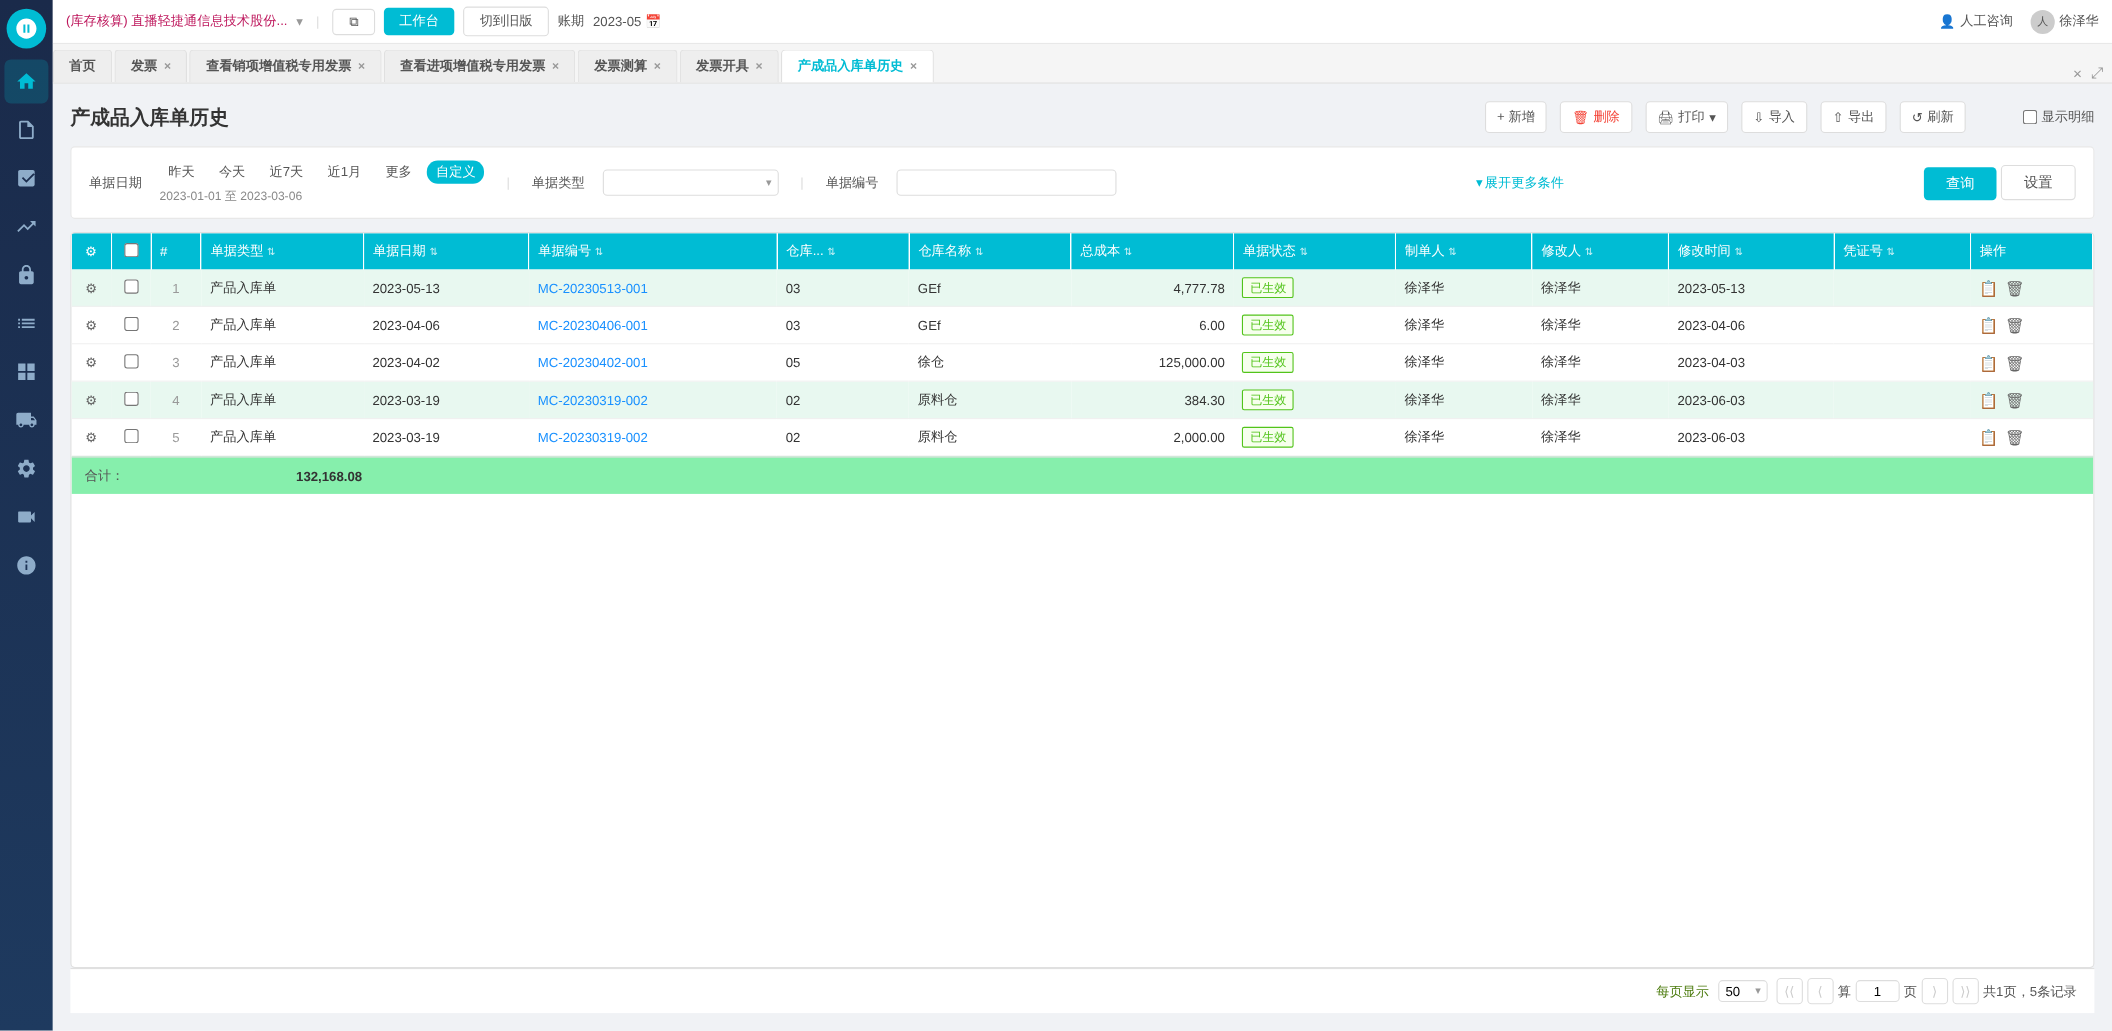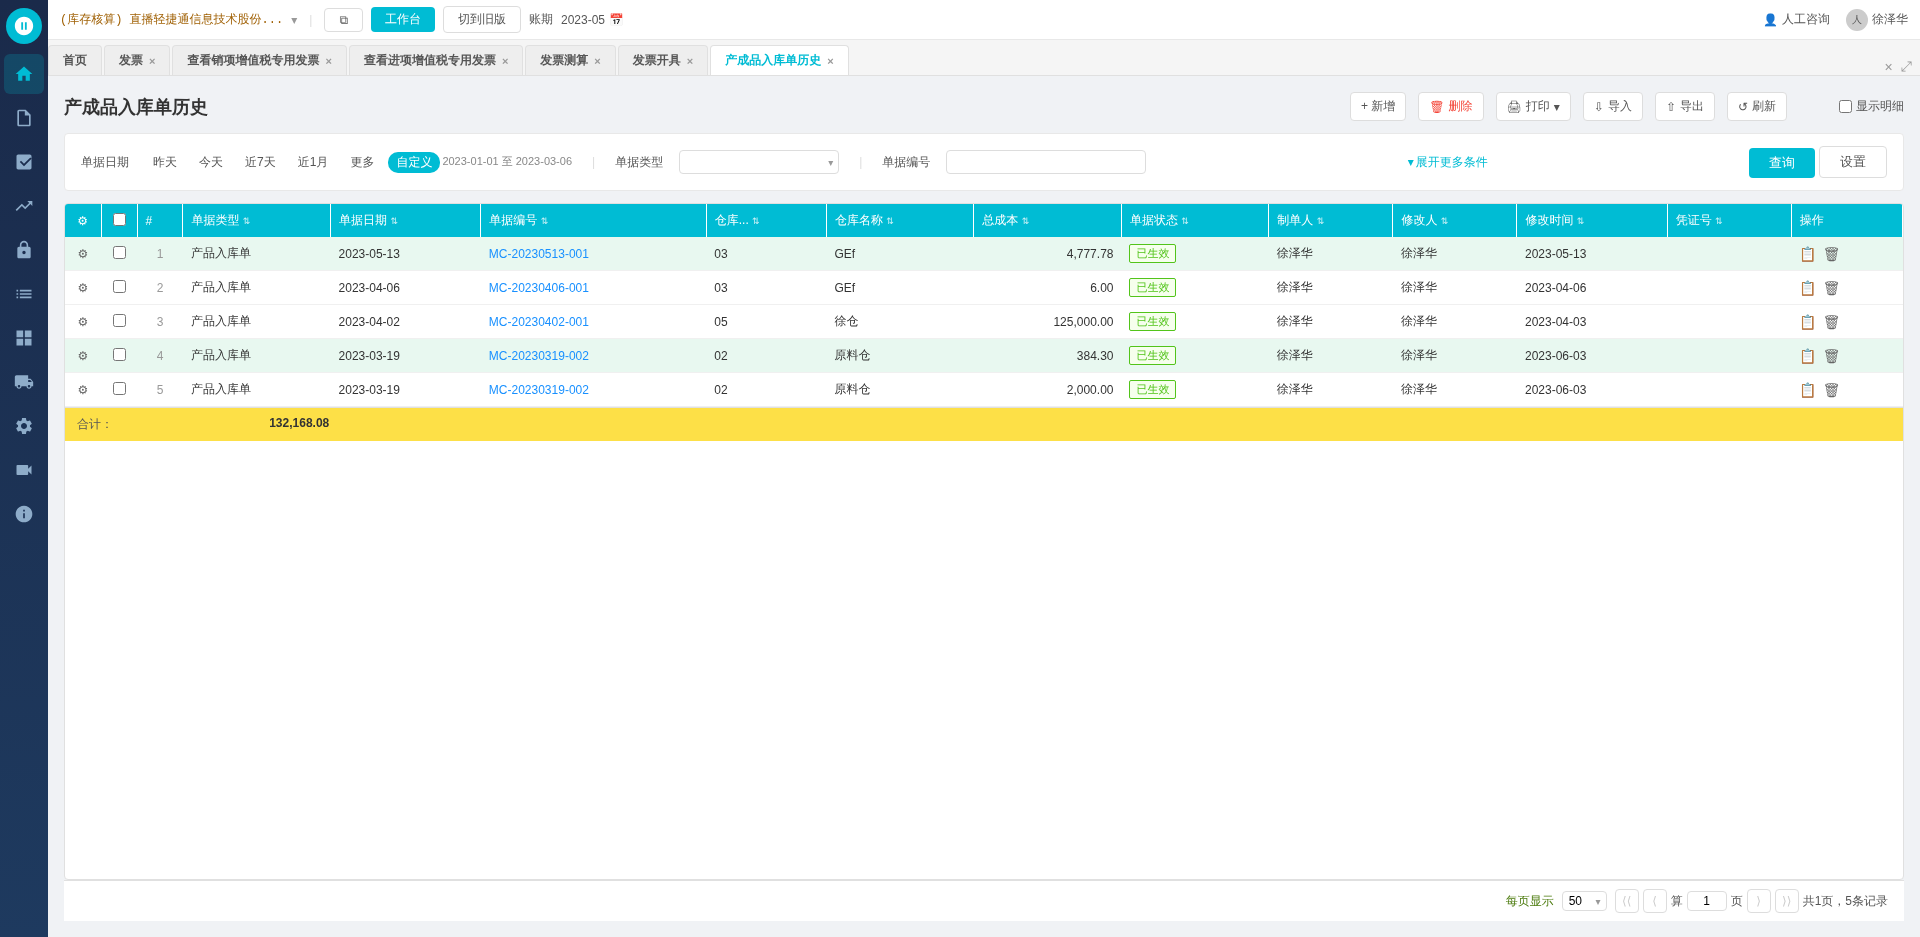--- a/index.html
+++ b/index.html
@@ -11,21 +11,21 @@
     .sidebar-logo svg { width: 22px; height: 22px; fill: white; }
     .sidebar-item { width: 40px; height: 40px; display: flex; align-items: center; justify-content: center; color: #8eacc9; cursor: pointer; border-radius: 6px; margin: 2px 0; }
     .sidebar-item:hover, .sidebar-item.active { background: rgba(0,188,212,0.2); color: #00bcd4; }
     .sidebar-item svg { width: 20px; height: 20px; }
 
     
     .main { flex: 1; display: flex; flex-direction: column; overflow: hidden; background: #f0f2f5; }
 
     
     .topbar { height: 40px; background: white; display: flex; align-items: center; padding: 0 12px; border-bottom: 1px solid #e8e8e8; flex-shrink: 0; gap: 8px; }
-    .topbar-company { font-size: 12px; color: #a16207; display: flex; align-items: center; gap: 4px; max-width: 260px; white-space: nowrap; overflow: hidden; text-overflow: ellipsis; font-family: Liberation Mono, monospace; }
+    .topbar-company { font-size: 12px; color: #be185d; display: flex; align-items: center; gap: 4px; max-width: 260px; white-space: nowrap; overflow: hidden; text-overflow: ellipsis; }
     .topbar-btn { padding: 4px 14px; border-radius: 4px; border: none; cursor: pointer; font-size: 12px; }
     .btn-workbench { background: #00bcd4; color: white; }
     .btn-period { background: white; border: 1px solid #ddd; color: #555; }
     .topbar-period { font-size: 12px; color: #555; display: flex; align-items: center; gap: 4px; }
     .topbar-right { margin-left: auto; display: flex; align-items: center; gap: 16px; color: #555; font-size: 12px; }
     .topbar-right .user { display: flex; align-items: center; gap: 4px; cursor: pointer; }
 
     
     .tabs-bar { height: 36px; background: #f5f5f5; display: flex; align-items: flex-end; border-bottom: 1px solid #e0e0e0; flex-shrink: 0; overflow-x: auto; }
     .tab-item { padding: 6px 14px; font-size: 12px; color: #555; cursor: pointer; border: 1px solid #e0e0e0; border-bottom: none; background: #eee; margin-right: 2px; border-radius: 4px 4px 0 0; display: flex; align-items: center; gap: 6px; white-space: nowrap; height: 30px; font-weight: bold; }
@@ -71,21 +71,21 @@
     .th-settings { width: 36px; text-align: center; }
     .th-check { width: 36px; text-align: center; }
     .row-num { color: #999; text-align: center; }
     .link-text { color: #1890ff; cursor: pointer; text-decoration: none; }
     .status-badge { display: inline-block; padding: 1px 6px; border-radius: 2px; font-size: 11px; border: 1px solid; }
     .status-active { color: #52c41a; border-color: #52c41a; background: #f6ffed; }
     .action-cell { display: flex; gap: 6px; align-items: center; }
     .action-icon { cursor: pointer; color: #666; font-size: 14px; }
 
     
-    .table-footer { background: #fde047; border-top: 1px solid #e0e0e0; padding: 8px 12px; display: flex; align-items: flex-start; }
+    .table-footer { background: #86efac; border-top: 1px solid #e0e0e0; padding: 8px 12px; display: flex; align-items: center; }
     .footer-total-label { color: #555; }
     .footer-total-value { color: #333; font-weight: bold; }
 
     
     .pagination { background: white; border-top: 1px solid #e0e0e0; padding: 8px 16px; display: flex; align-items: center; justify-content: flex-end; gap: 8px; }
     .page-size-label { color: #4d7c0f; }
     .page-size-select { border: 1px solid #ddd; border-radius: 4px; padding: 2px 16px 2px 6px; font-size: 12px; appearance: none; cursor: pointer; background: white; }
     .page-nav { display: flex; align-items: center; gap: 4px; }
     .page-nav-btn { width: 24px; height: 24px; display: flex; align-items: center; justify-content: center; border: 1px solid #ddd; border-radius: 4px; cursor: pointer; color: #555; background: white; }
     .page-nav-btn.disabled { color: #ccc; cursor: not-allowed; }
@@ -255,21 +255,21 @@
         <label class="check-label">
           <input type="checkbox" style="">
           <span>显示明细</span>
         </label>
       </div>
     </div>
 
     <div class="filter-area">
       <div class="filter-row">
         <span class="filter-label">单据日期</span>
-        <div style="display:flex;gap:2px;">
+        <div style="display:flex;flex-direction:column;gap:2px;">
           <div class="date-shortcuts">
             <span class="date-shortcut">昨天</span>
             <span class="date-shortcut">今天</span>
             <span class="date-shortcut">近7天</span>
             <span class="date-shortcut">近1月</span>
             <span class="date-shortcut">更多</span>
             <span class="date-shortcut custom">自定义</span>
           </div>
           <div class="date-range">2023-01-01 至 2023-03-06</div>
         </div>

